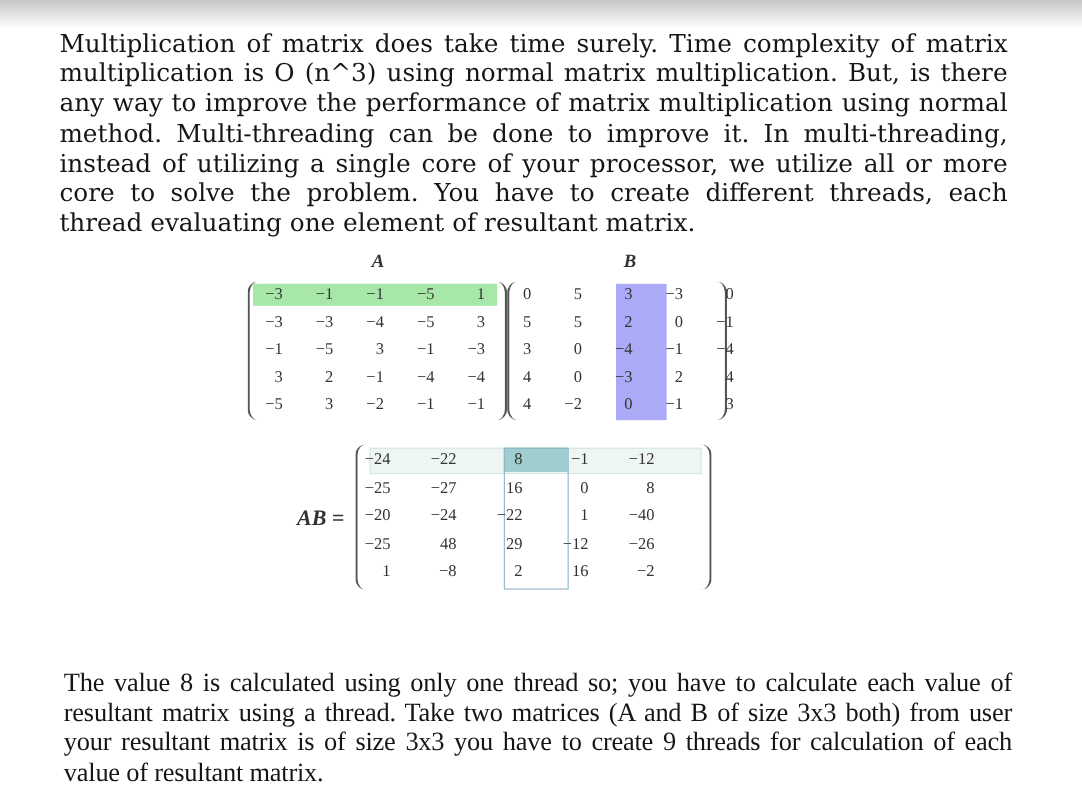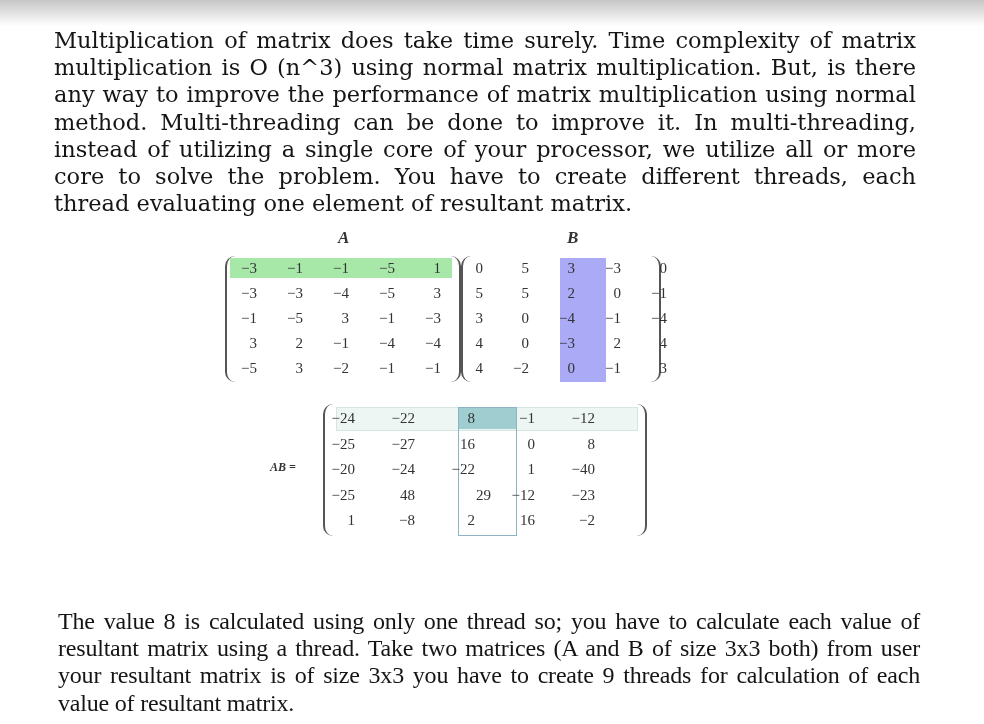--- a/index.html
+++ b/index.html
@@ -113,21 +113,21 @@
       <div class="cell" style="left: 92px; top: 75px;">−3</div>
       <div class="cell" style="left: 138px; top: 75px;">2</div>
       <div class="cell" style="left: 184px; top: 75px;">4</div>
       <div class="cell" style="left: 0px; top: 100px;">4</div>
       <div class="cell" style="left: 46px; top: 100px;">−2</div>
       <div class="cell" style="left: 92px; top: 100px;">0</div>
       <div class="cell" style="left: 138px; top: 100px;">−1</div>
       <div class="cell" style="left: 184px; top: 100px;">3</div>
     </div>
 
-  <div class="mlabel" style="left:45px; top:238px; font-size:12px;">AB =</div>
+  <div class="mlabel" style="left:45px; top:238px; font-size:20px;">AB =</div>
   <div class="matrix" style="left:98px; top:182px; width:320px; height:132px;"></div>
   <div class="rowbox" style="left:111px; top:185px; width:300px; height:22px;"></div>
   <div class="hl-teal" style="left:233px; top:185px; width:58px; height:22px;"></div>
   <div class="box" style="left:233px; top:185px; width:57px; height:127px;"></div>
   <div class="grid" id="gridAB" style="left:100px; top:186px;">
       <div class="cell" style="left: 0px; top: 0px;">−24</div>
       <div class="cell" style="left: 60px; top: 0px;">−22</div>
       <div class="cell" style="left: 120px; top: 0px;">8</div>
       <div class="cell" style="left: 180px; top: 0px;">−1</div>
       <div class="cell" style="left: 240px; top: 0px;">−12</div>
@@ -136,23 +136,23 @@
       <div class="cell" style="left: 120px; top: 25.5px;">16</div>
       <div class="cell" style="left: 180px; top: 25.5px;">0</div>
       <div class="cell" style="left: 240px; top: 25.5px;">8</div>
       <div class="cell" style="left: 0px; top: 51px;">−20</div>
       <div class="cell" style="left: 60px; top: 51px;">−24</div>
       <div class="cell" style="left: 120px; top: 51px;">−22</div>
       <div class="cell" style="left: 180px; top: 51px;">1</div>
       <div class="cell" style="left: 240px; top: 51px;">−40</div>
       <div class="cell" style="left: 0px; top: 76.5px;">−25</div>
       <div class="cell" style="left: 60px; top: 76.5px;">48</div>
-      <div class="cell" style="left: 136px; top: 76.5px;">29</div>
+      <div class="cell" style="left: 120px; top: 76.5px;">29</div>
       <div class="cell" style="left: 180px; top: 76.5px;">−12</div>
-      <div class="cell" style="left: 240px; top: 76.5px;">−23</div>
+      <div class="cell" style="left: 240px; top: 76.5px;">−26</div>
       <div class="cell" style="left: 0px; top: 102px;">1</div>
       <div class="cell" style="left: 60px; top: 102px;">−8</div>
       <div class="cell" style="left: 120px; top: 102px;">2</div>
       <div class="cell" style="left: 180px; top: 102px;">16</div>
       <div class="cell" style="left: 240px; top: 102px;">−2</div>
     </div>
 </div>
 
 <p class="para2" style="margin:4px">The value 8 is calculated using only one thread so; you have to calculate each value of resultant matrix using a thread. Take two matrices (A and B of size 3x3 both) from user your resultant matrix is of size 3x3 you have to create 9 threads for calculation of each value of resultant matrix.</p>
 

